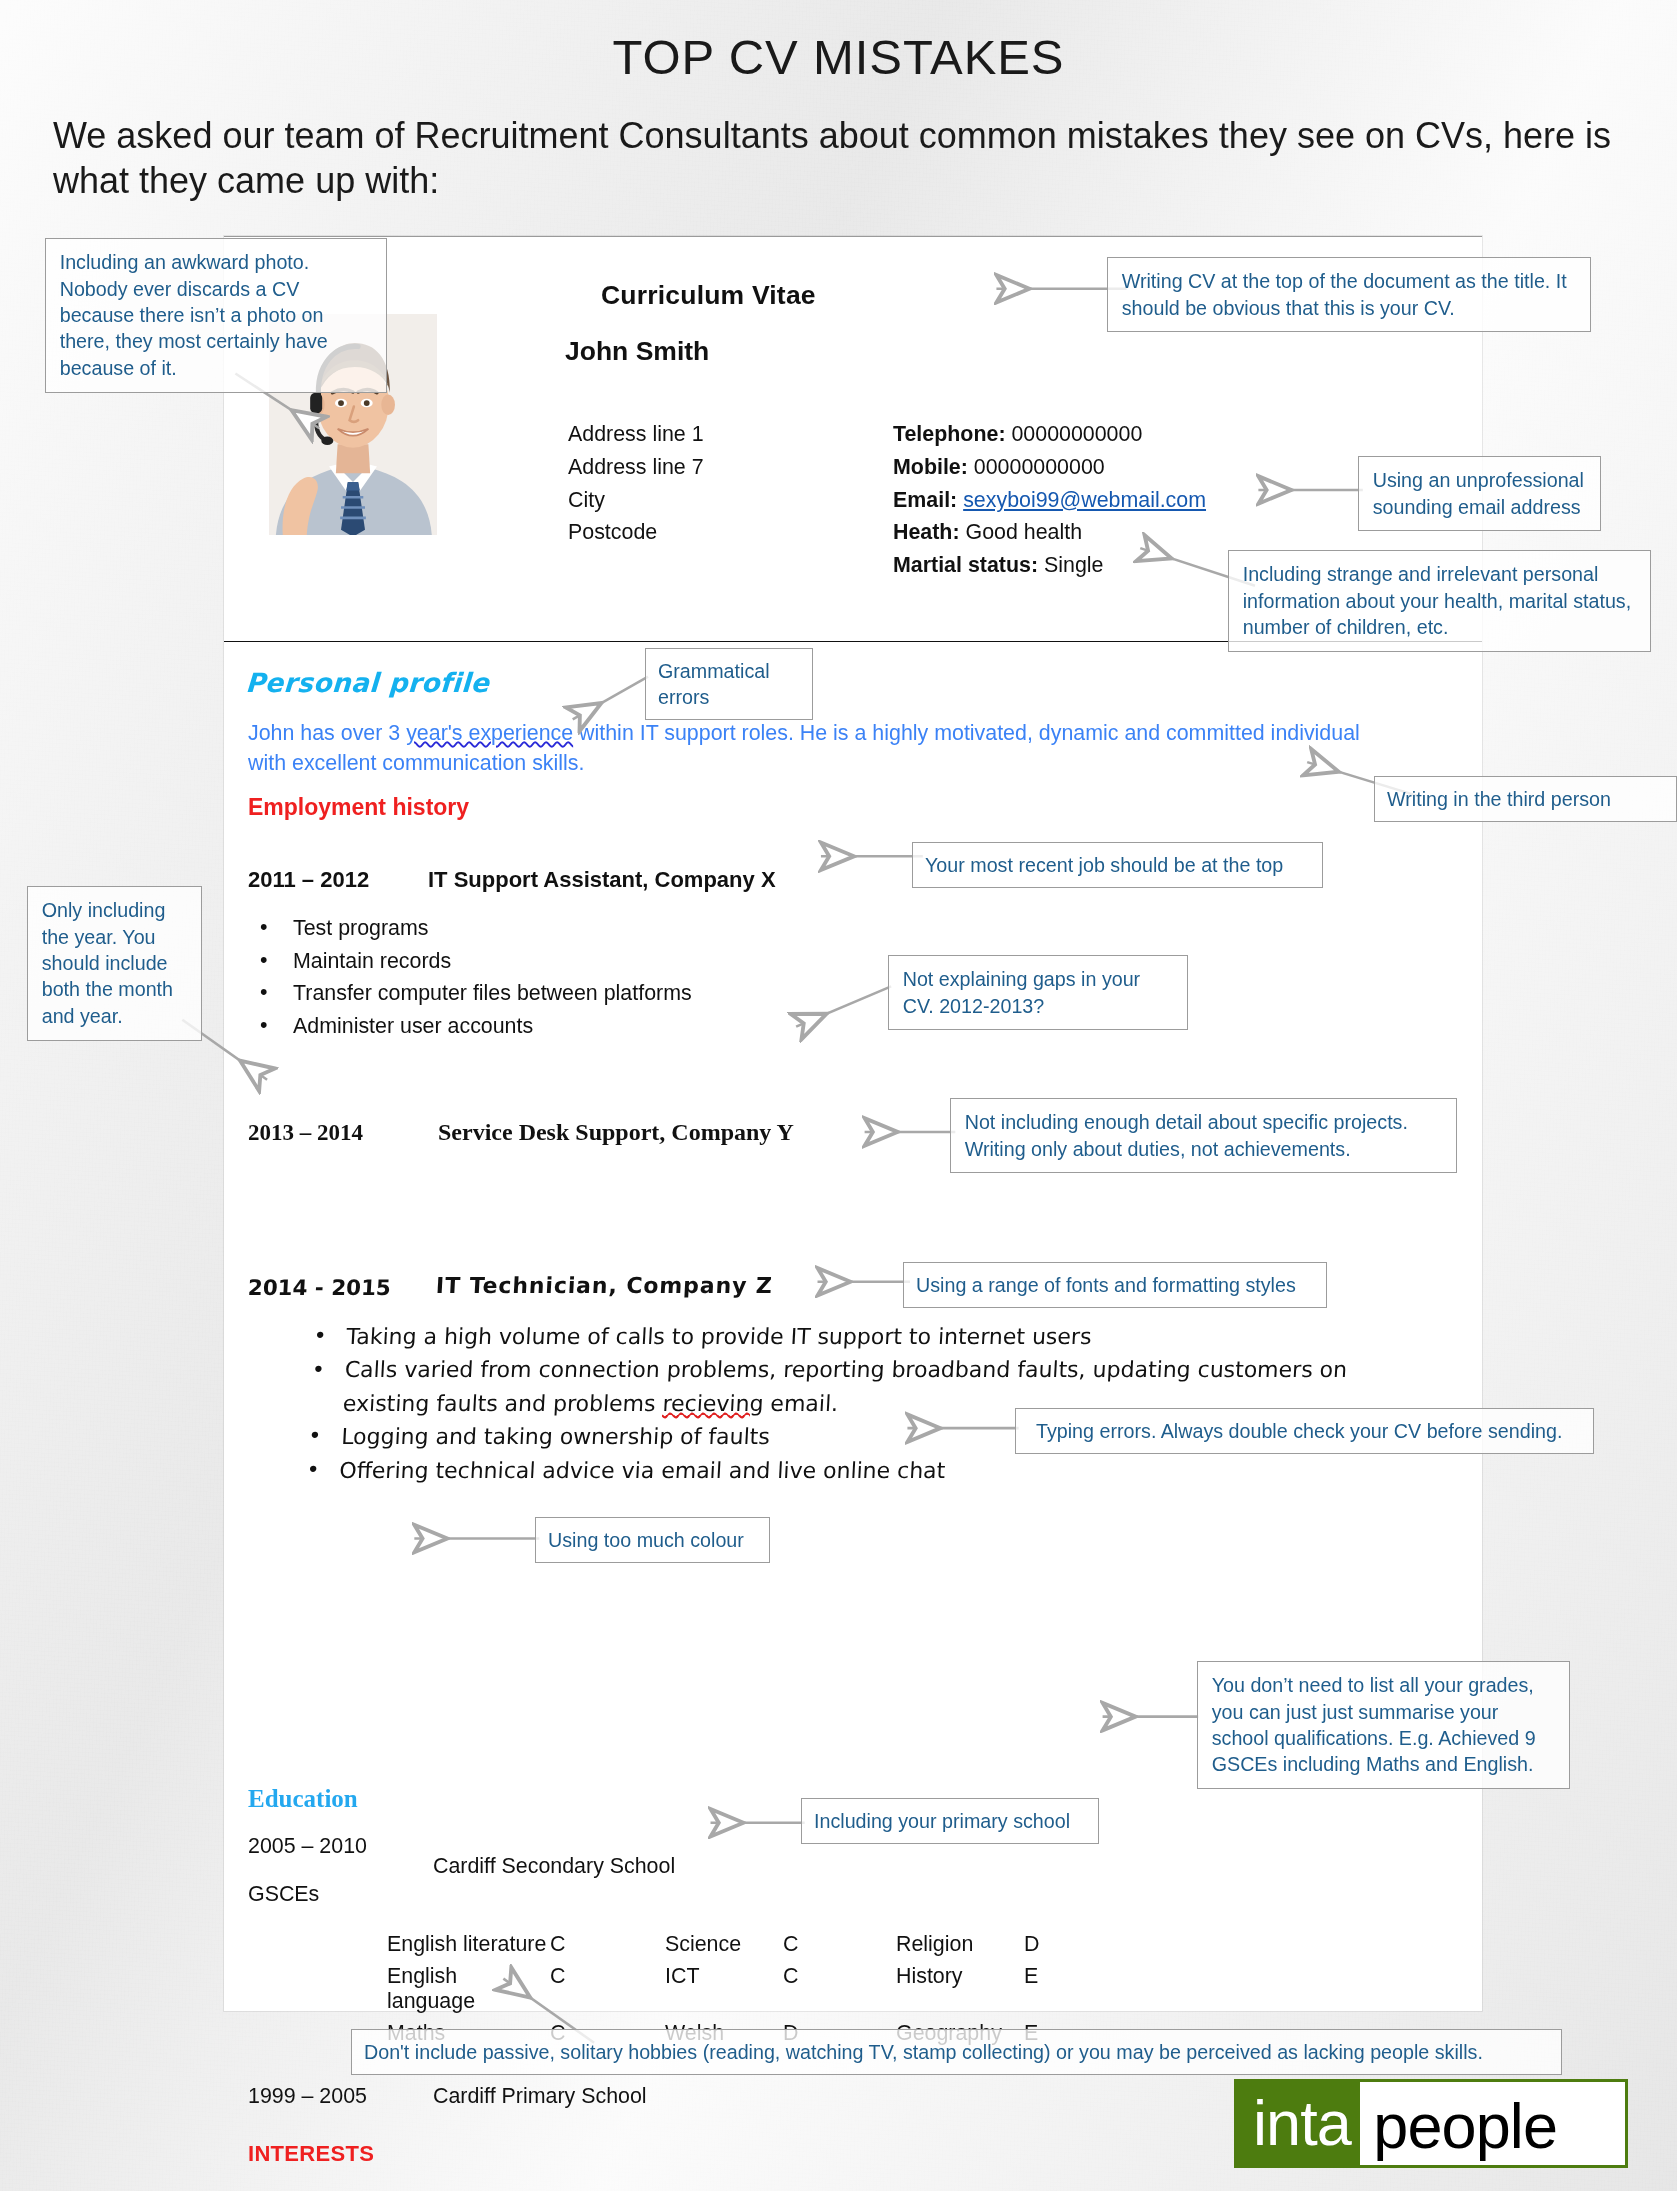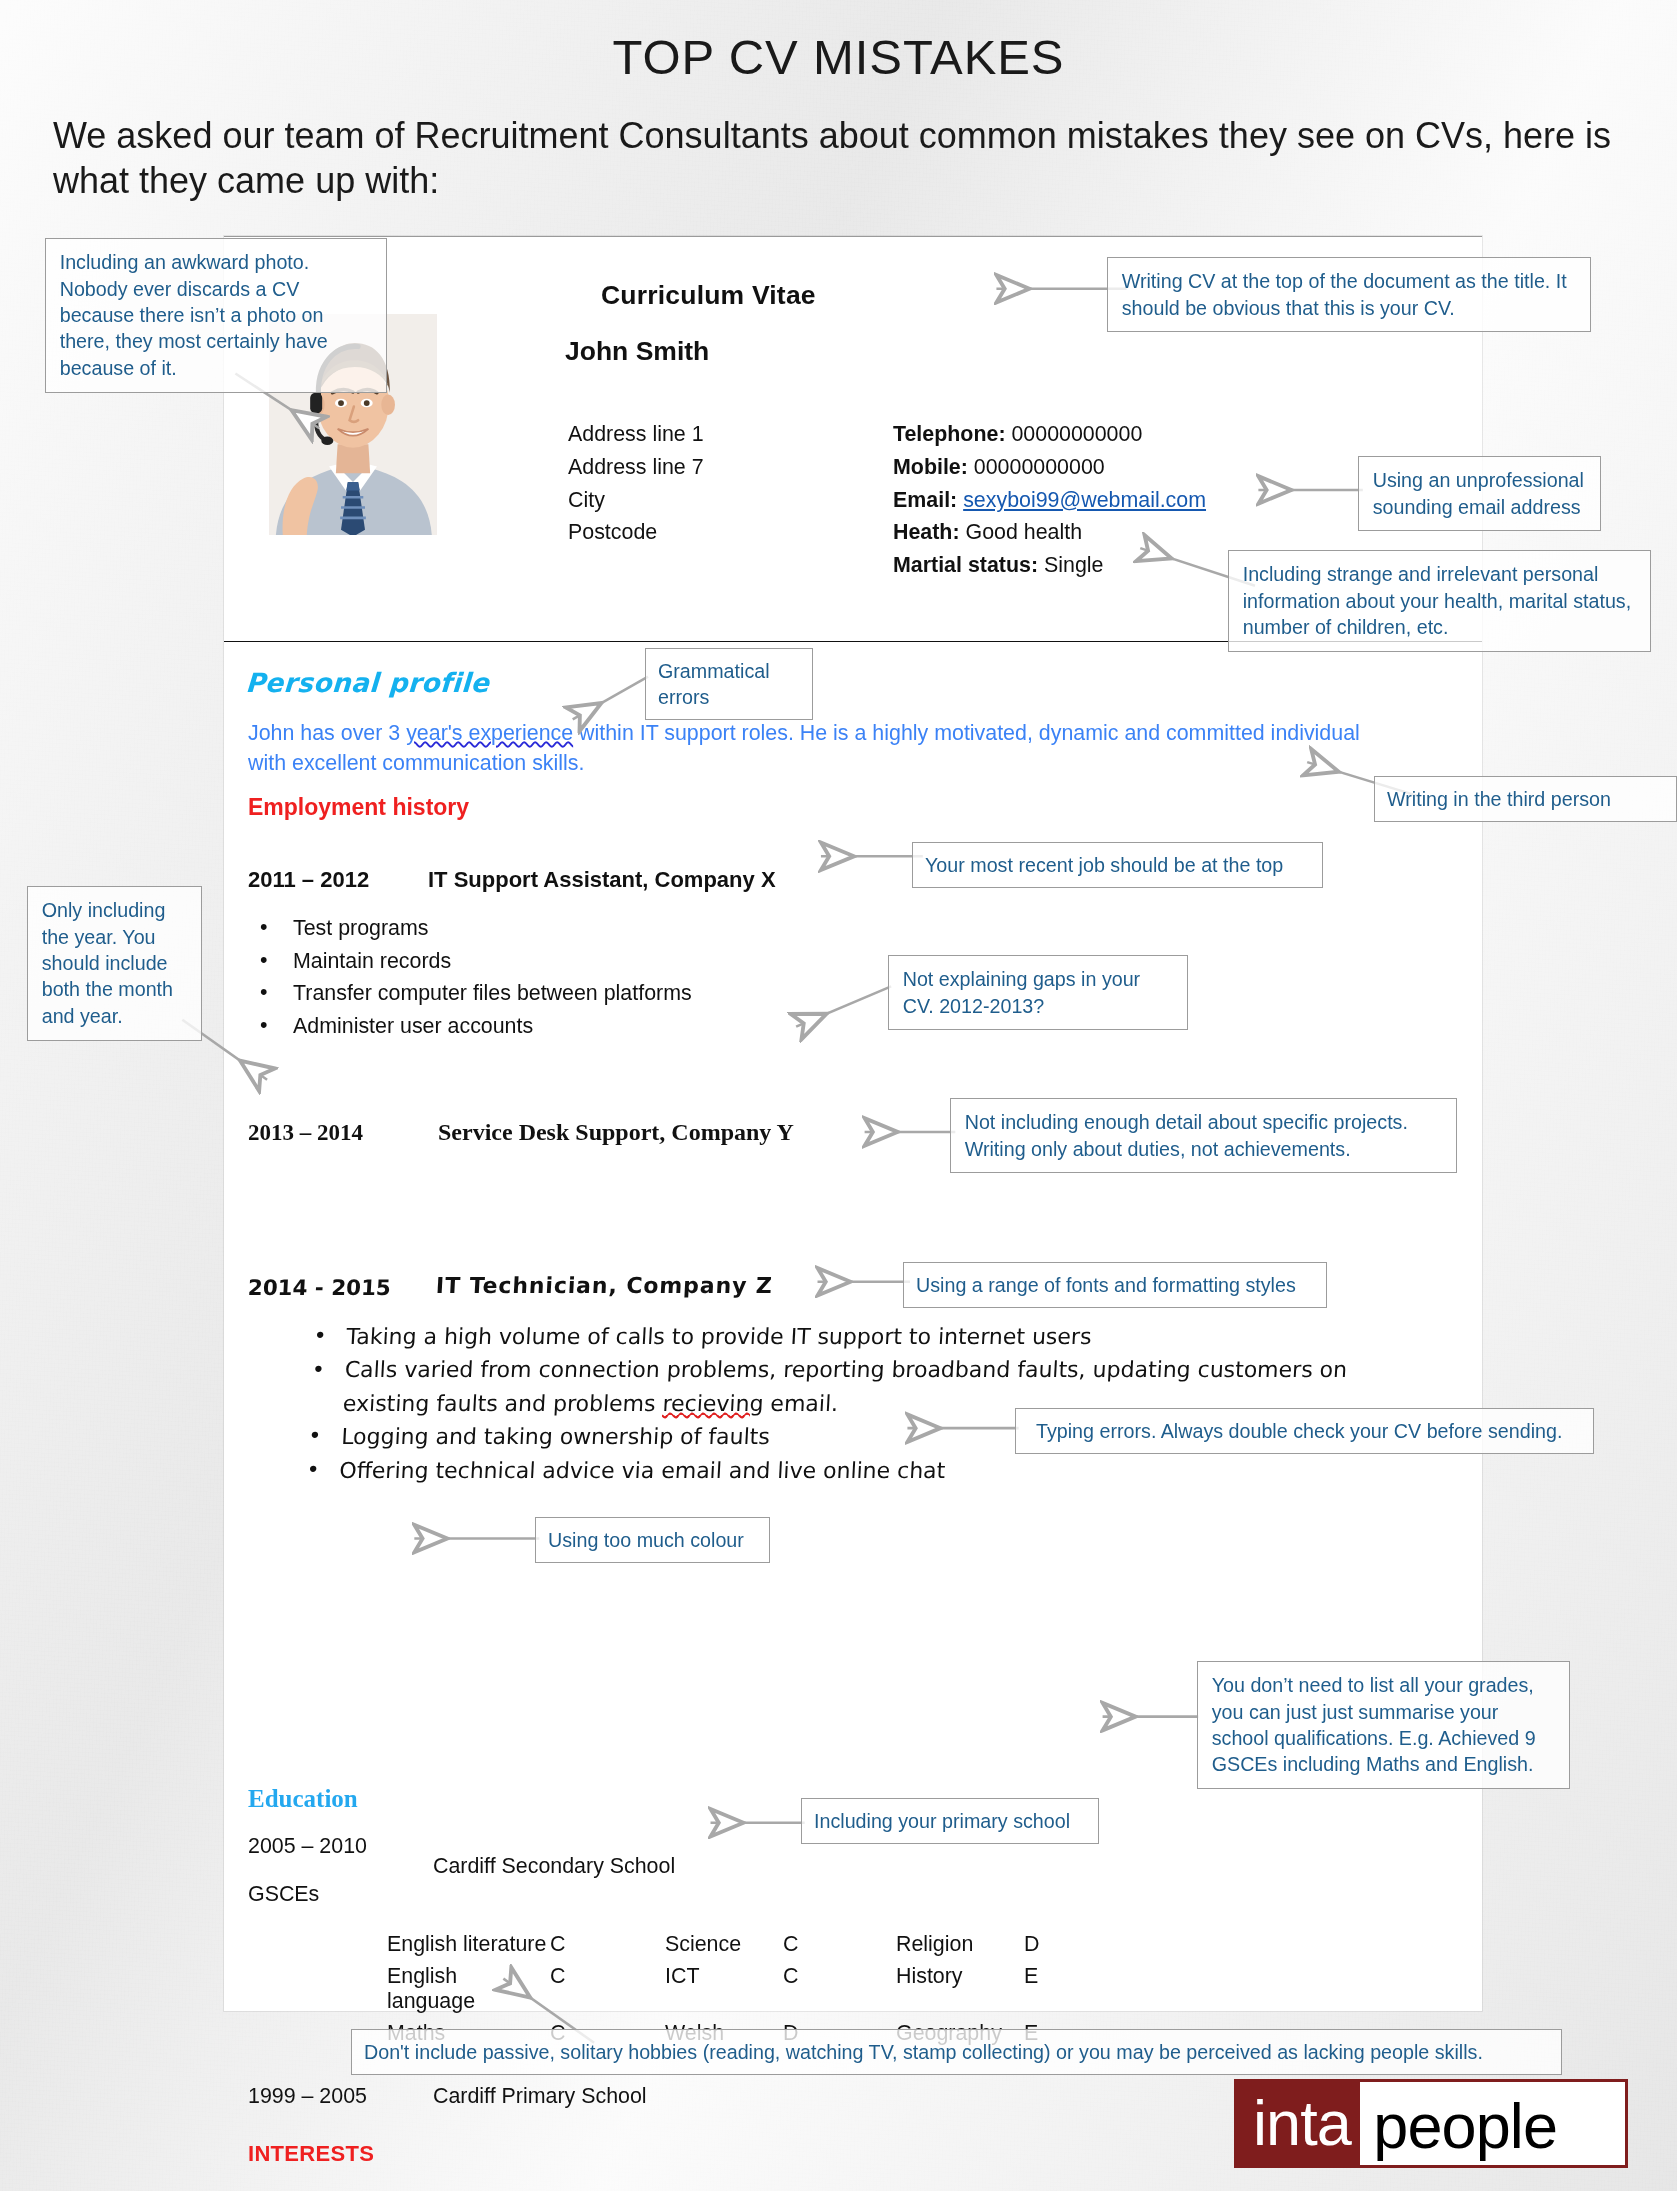--- a/index.html
+++ b/index.html
@@ -269,21 +269,21 @@
     pointer-events: none;
   }
 
   
   #logo {
     position: absolute;
     left: 1234px;
     top: 2079px;
     width: 394px;
     height: 89px;
-    background: #7f1d1d;
+    background: #4d7c0f;
     display: flex;
     align-items: stretch;
   }
   #logo .l-inta {
     color: #fff;
     font-size: 63px;
     line-height: 89px;
     padding: 0 8.6px 0 19px;
     letter-spacing: -0.9px;
   }

